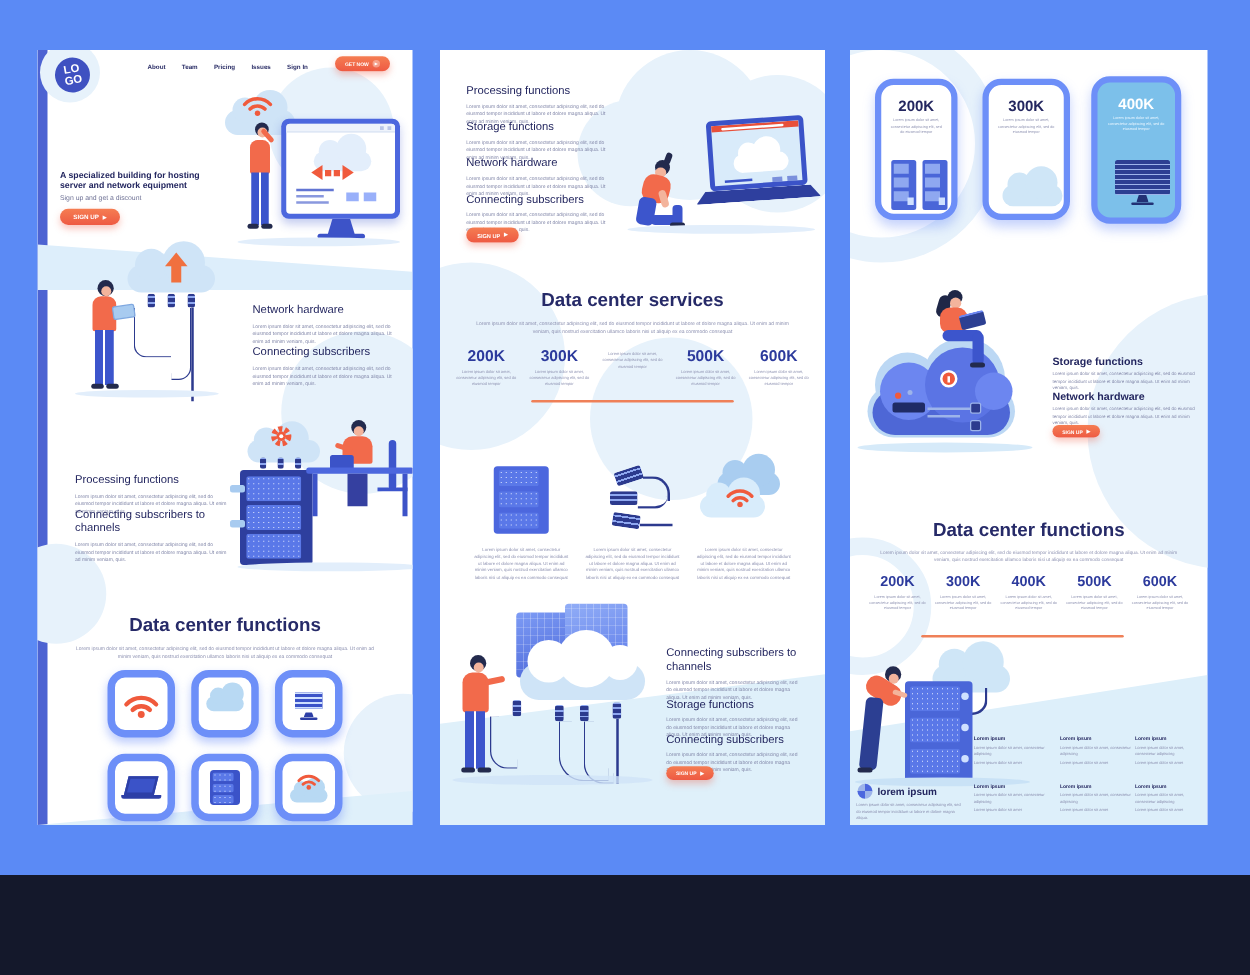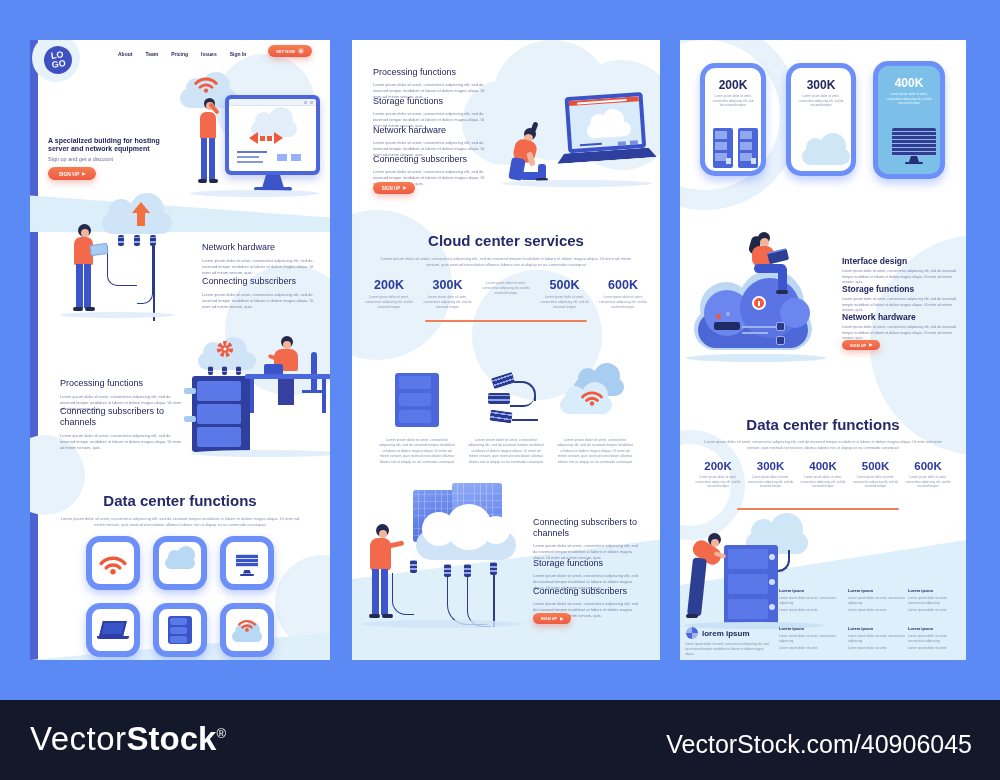--- a/index.html
+++ b/index.html
@@ -304,21 +304,21 @@
     <div class="abs" style="left:172px;top:94px;width:9px;height:8px;background:#f3b49c;border-radius:50%"></div>
     <div class="abs" style="left:162px;top:100px;width:22px;height:22px;background:#f26a4b;border-radius:8px;transform:rotate(14deg)"></div>
     <div class="abs" style="left:176px;top:112px;width:6px;height:14px;background:#f3b49c;border-radius:3px;transform:rotate(-16deg)"></div>
     <div class="abs" style="left:158px;top:118px;width:14px;height:22px;background:#3c55cc;border-radius:4px;transform:rotate(10deg)"></div>
     <div class="abs" style="left:168px;top:132px;width:22px;height:8px;background:#3c55cc;border-radius:4px"></div>
     <div class="abs" style="left:186px;top:124px;width:8px;height:16px;background:#3c55cc;border-radius:3px"></div>
     <div class="abs" style="left:184px;top:138px;width:12px;height:4px;background:#232a4d;border-radius:2px"></div>
   </div>
   <div class="abs" style="left:150px;top:140px;width:150px;height:7px;background:#e2eefb;border-radius:50%"></div>
 
-  <div class="abs h15" style="left:0;top:192px;width:308px">Cloud center services</div>
+  <div class="abs h15" style="left:0;top:192px;width:308px">Data center services</div>
   <p class="abs p35" style="left:24px;top:216px;width:260px;font-size:4px">Lorem ipsum dolor sit amet, consectetur adipiscing elit, sed do eiusmod tempor incididunt ut labore et dolore magna aliqua. Ut enim ad minim veniam, quis nostrud exercitation ullamco laboris nisi ut aliquip ex ea commodo consequat</p>
   <div class="abs" style="left:10px;top:238px;width:288px;display:flex;justify-content:space-between">
     <div style="width:54px">
         <div class="statv">200K</div>
         <p class="statc">Lorem ipsum dolor sit amet, consectetur adipiscing elit, sed do eiusmod tempor</p>
       </div>
     <div style="width:54px">
         <div class="statv">300K</div>
         <p class="statc">Lorem ipsum dolor sit amet, consectetur adipiscing elit, sed do eiusmod tempor</p>
       </div>
@@ -482,24 +482,20 @@
     <div class="abs" style="left:70px;top:196px;width:10px;height:18px;background:#1f2747;border-radius:5px;transform:rotate(16deg)"></div>
     <div class="abs" style="left:80px;top:198px;width:9px;height:9px;background:#f3b49c;border-radius:50%"></div>
     <div class="abs" style="left:72px;top:206px;width:22px;height:21px;background:#f26a4b;border-radius:8px"></div>
     <div class="abs" style="left:88px;top:210px;width:20px;height:12px;background:#2c3f92;border-radius:2px;transform:rotate(-14deg);border-top:2px solid #6c86f0"></div>
     <div class="abs" style="left:74px;top:224px;width:32px;height:9px;background:#3c55cc;border-radius:5px"></div>
     <div class="abs" style="left:98px;top:226px;width:9px;height:26px;background:#3c55cc;border-radius:4px"></div>
     <div class="abs" style="left:96px;top:250px;width:12px;height:4px;background:#232a4d;border-radius:2px"></div>
   </div>
   <div class="abs" style="left:6px;top:314px;width:140px;height:8px;background:#d6eaf9;border-radius:50%"></div>
 
-  <div class="abs" style="left:162px;top:216px;width:116px">
-    <div class="h8">Interface design</div>
-    <p class="p4" style="margin-top:3px;font-size:3.6px">Lorem ipsum dolor sit amet, consectetur adipiscing elit, sed do eiusmod tempor incididunt ut labore et dolore magna aliqua. Ut enim ad minim veniam, quis.</p>
-  </div>
   <div class="abs" style="left:162px;top:244px;width:116px">
     <div class="h8">Storage functions</div>
     <p class="p4" style="margin-top:3px;font-size:3.6px">Lorem ipsum dolor sit amet, consectetur adipiscing elit, sed do eiusmod tempor incididunt ut labore et dolore magna aliqua. Ut enim ad minim veniam, quis.</p>
   </div>
   <div class="abs" style="left:162px;top:272px;width:116px">
     <div class="h8">Network hardware</div>
     <p class="p4" style="margin-top:3px;font-size:3.6px">Lorem ipsum dolor sit amet, consectetur adipiscing elit, sed do eiusmod tempor incididunt ut labore et dolore magna aliqua. Ut enim ad minim veniam, quis.</p>
   </div>
   <div class="btn" style="left:162px;top:300px;width:38px;height:10px;font-size:4px">
     <span>SIGN UP</span>
@@ -585,17 +581,13 @@
     <p class="p32" style="margin-top:2px">Lorem ipsum dolor sit amet</p>
   </div>
   <div class="abs" style="left:228px;top:586px;width:55px">
     <div style="font-size:4px;font-weight:bold;color:#23265f">Lorem ipsum</div>
     <p class="p32" style="margin-top:3px">Lorem ipsum dolor sit amet, consectetur adipiscing</p>
     <p class="p32" style="margin-top:2px">Lorem ipsum dolor sit amet</p>
   </div>
 </div>
 
 <div id="wm">
-  <div class="abs" style="left:30px;top:20px;font-size:33px">
-    <span class="lt">Vector</span><span class="bd">Stock</span><sup style="font-size:13px;font-weight:300">®</sup>
-  </div>
-  <div class="abs" style="right:28px;top:30px;font-size:25px;font-weight:500">VectorStock.com/40906045</div>
 </div>
 
 </body></html>

